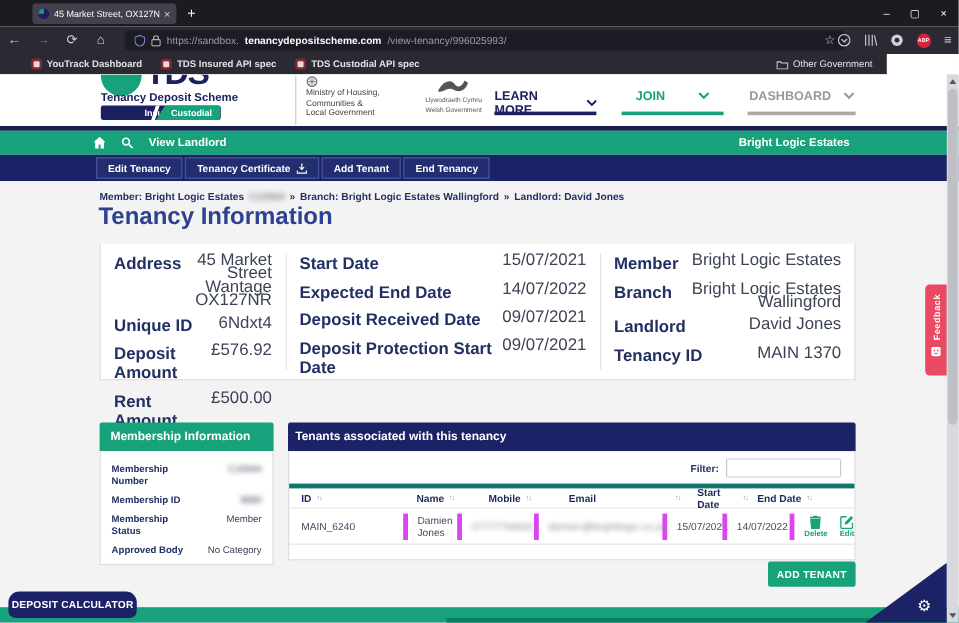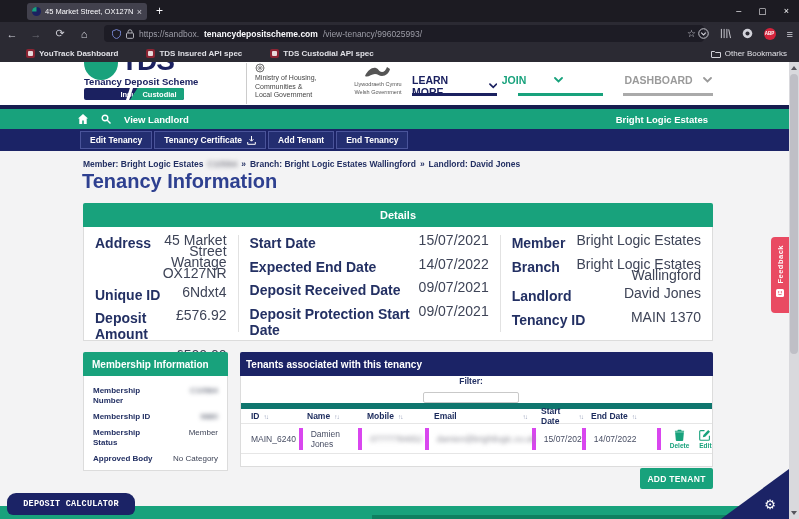--- a/index.html
+++ b/index.html
@@ -26,21 +26,21 @@
   .urlbar {
     position:absolute; left:104px; top:3px; width:600px; height:17px;
     background:#1d1c25; border-radius:4px; display:flex; align-items:center;
     padding:0 8px; gap:5px; font-size:8.5px; color:#9d9da7;
   }
   .url-domain { color:#fbfbfe; font-weight:bold; }
   .urlbar .star { margin-left:auto; color:#d2d2da; font-size:10px; }
   .tb-right { position:absolute; right:6px; top:22px; height:23px; display:flex; align-items:center; gap:11px; }
   .abp { width:12px; height:12px; border-radius:50%; background:#d4233b; color:#fff; font-size:4.5px; font-weight:bold; display:flex; align-items:center; justify-content:center; }
   .menu-ic { color:#d2d2da; font-size:11px; }
-  .bookmarksbar { position:absolute; top:45px; left:0; width:799px; height:17px; background:#2b2a33; display:flex; align-items:center; padding:0 12px 0 26px; gap:28px; }
+  .bookmarksbar { position:absolute; top:45px; left:0; width:739px; height:17px; background:#2b2a33; display:flex; align-items:center; padding:0 12px 0 26px; gap:16px; }
   .bm { display:flex; align-items:center; gap:4px; color:#e0e0e6; font-size:8px; font-weight:bold; }
   .bm-fav { width:9px; height:9px; border-radius:2px; background:#8b2433; position:relative; }
   .bm-fav::after { content:""; position:absolute; left:2px; top:2px; width:5px; height:5px; background:#e8d9da; border-radius:1px; }
   .other-bm { margin-left:auto; display:flex; align-items:center; gap:4px; color:#e0e0e6; font-size:8px; }
   
   .page { position:absolute; top:62px; left:0; width:799px; height:457px; background:#fff; overflow:hidden; }
   .site-header { position:relative; height:43px; background:#fff; overflow:hidden; }
   .logo-circle { position:absolute; left:84px; top:-16px; width:34px; height:34px; border-radius:50%; background:#18a27c; }
   .logo-tds { position:absolute; left:121px; top:-17px; font-size:28px; font-weight:bold; color:#1b2160; letter-spacing:-1px; }
   .logo-tagline { position:absolute; left:84px; top:14px; font-size:9.5px; font-weight:bold; color:#1b2160; }
@@ -49,21 +49,21 @@
   .badge-cus { position:absolute; right:0; top:0; bottom:0; width:54%; background:#18a27c; clip-path:polygon(14% 0,100% 0,100% 100%,0 100%); color:#fff; font-size:7.5px; font-weight:bold; display:flex; align-items:center; justify-content:center; padding-left:5px; }
   .badge-slash { position:absolute; left:44px; top:-2px; width:2.5px; height:16px; background:#fff; transform:rotate(18deg); z-index:2; }
   .mhclg { position:absolute; left:246px; top:1px; padding-left:8px; border-left:1px solid #ccc; height:41px; }
   .mhclg-text { font-size:7px; line-height:8.6px; color:#444; white-space:pre-line; margin-top:1px; }
   .welsh { position:absolute; left:346px; top:0; width:64px; text-align:center; }
   .welsh-text { font-size:5.5px; line-height:6.5px; color:#555; margin-top:1px; }
   .hdr-nav { position:absolute; top:12px; font-weight:bold; font-size:10.5px; display:flex; align-items:center; justify-content:center; gap:10px; }
   .hdr-underline { position:absolute; top:31px; height:3px; }
   .nav-learn { left:412px; width:85px; color:#1b2160; }
   .ul-learn { left:412px; width:85px; background:#1b2160; }
-  .nav-join { left:490px; width:85px; color:#18a27c;gap:28px; }
+  .nav-join { left:518px; width:85px; color:#18a27c;gap:28px; }
   .ul-join { left:518px; width:85px; background:#18a27c; }
   .nav-dash { left:623px; width:90px; color:#9a9a9a; }
   .ul-dash { left:623px; width:90px; background:#aaa; }
   .navy-strip { height:4px; background:#161d4f; }
   .green-nav { height:20px; background:#18a27c; display:flex; align-items:center; gap:13px; padding:0 91px 0 78px; color:#fff; }
   .green-nav .pg { font-size:9.5px; font-weight:bold; }
   .green-nav .acct { margin-left:auto; font-size:9.5px; font-weight:bold; }
   .action-bar { height:22px; background:#1b2366; display:flex; align-items:center; padding-left:80px; gap:2px; }
   .act-btn { height:18px; background:#232e71; border:1px solid #4a549a; color:#fff; font-size:8.5px; font-weight:bold; display:flex; align-items:center; gap:5px; padding:0 9px; }
   .content { position:absolute; top:89px; left:0; width:799px; height:368px; background:#f3f3f4; }
@@ -86,40 +86,40 @@
   .dval { font-size:14px; color:#3e4457; text-align:right; white-space:pre-line; line-height:11px; }
   .membership { position:absolute; left:83px; top:201px; width:145px; }
   .membership .panel-hdr { font-size:10px; padding-left:9px; }
   .membership-body { background:#fff; border:1px solid #dcdcdc; border-top:none; padding:4px 0 6px; }
   .mrow { display:flex; justify-content:space-between; align-items:flex-start; padding:6px 9px 0; }
   .mlab { font-size:8px; font-weight:bold; color:#233063; width:58%; line-height:10px; }
   .mval { font-size:8px; color:#3e4457; text-align:right; line-height:10px; }
   .tenants { position:absolute; left:240px; top:201px; width:473px; }
   .tenants .panel-hdr { font-size:10px; padding-left:6px; }
   .tenants-body { background:#fff; border:1px solid #dcdcdc; border-top:none; }
-  .filter-row { height:27px; display:flex; align-items:center; justify-content:flex-end; gap:6px; padding-right:11px;flex-direction:column; }
+  .filter-row { height:27px; display:flex; align-items:center; justify-content:flex-end; gap:6px; padding-right:11px; }
   .filter-label { font-size:8.5px; font-weight:bold; color:#233063; }
   .filter-input { width:96px; height:16px; border:1px solid #c9c9c9; border-radius:2px; background:#fff; font-size:8px; padding:0 4px; font-family:"Liberation Sans",sans-serif; }
-  .thead { display:flex; border-top:6px solid #0f766e; border-bottom:1px solid #e6e6e6; height:21px; align-items:center; }
+  .thead { display:flex; border-top:4px solid #0f766e; border-bottom:1px solid #e6e6e6; height:21px; align-items:center; }
   .th { display:flex; align-items:center; gap:4px; font-size:8.5px; font-weight:bold; color:#1b2a5c; padding-left:8px; }
   .sort { font-size:6.5px; color:#98a0ba; letter-spacing:-1px; }
   .trow { display:flex; height:30px; align-items:center; border-bottom:1px solid #e6e6e6; }
   .td { font-size:8.5px; color:#474d63; padding-left:8px; height:22px; display:flex; align-items:center; }
   .td + .td { border-left:4px solid #d946ef; }
-  .c-id{width:58px;padding-left:10px;} .c-name{width:60px;} .c-mob{width:67px;} .c-em{width:107px;} .c-sd{width:50px;} .c-ed{width:76px;} .c-act{width:55px; justify-content:center; gap:10px; border-left:1px solid #ececec;}
+  .c-id{width:58px;padding-left:10px;} .c-name{width:60px;margin-left:40px;} .c-mob{width:67px;} .c-em{width:107px;} .c-sd{width:50px;} .c-ed{width:76px;} .c-act{width:55px; justify-content:center; gap:10px; border-left:1px solid #ececec;}
   .tfoot { height:12px; }
   .action-stack { display:flex; flex-direction:column; align-items:center; gap:1px; }
   .action-stack .lbl { font-size:6.5px; color:#18a27c; font-weight:bold; }
   .add-tenant { position:absolute; left:640px; top:317px; width:73px; height:21px; background:#18a27c; border:none; border-radius:2px; color:#fff; font-size:8.5px; font-weight:bold; letter-spacing:.3px; font-family:"Liberation Sans",sans-serif; }
   
   .feedback { position:absolute; left:771px; top:237px; width:18px; height:76px; background:#e94a62; border-radius:4px 0 0 4px; z-index:5; display:flex; flex-direction:column; align-items:center; padding:8px 0 5px; gap:5px; }
   .feedback-label { writing-mode:vertical-rl; transform:rotate(180deg); color:#fff; font-size:7.5px; font-weight:bold; letter-spacing:.5px; }
   .bottom-bar { position:absolute; left:0; top:506px; width:799px; height:13px; background:#18a27c; z-index:3; }
   .bottom-dark { position:absolute; left:372px; bottom:0; right:0; height:4px; background:#0e8060; }
-  .deposit-calc { position:absolute; left:7px; top:493px; width:128px; height:22px; background:#1b2366; border-radius:9px 9px 6px 6px; z-index:6; color:#fff; font-size:8.5px; font-weight:bold; display:flex; align-items:center; justify-content:center; letter-spacing:.2px;font-family:Liberation Mono, monospace; }
+  .deposit-calc { position:absolute; left:7px; top:493px; width:107px; height:22px; background:#1b2366; border-radius:9px 9px 6px 6px; z-index:6; color:#fff; font-size:8.5px; font-weight:bold; display:flex; align-items:center; justify-content:center; letter-spacing:.2px; }
   .wedge { position:absolute; right:10px; bottom:0; width:0; height:0; border-bottom:50px solid #1b2366; border-left:68px solid transparent; z-index:4; }
   .gear { position:absolute; right:23px; bottom:7px; color:#fff; font-size:13px; z-index:7; }
   .scrollbar { position:absolute; right:0; top:62px; width:10px; height:457px; background:#d9d9dd; z-index:8; }
   .sb-up { position:absolute; top:4px; left:2px; width:0; height:0; border-left:3px solid transparent; border-right:3px solid transparent; border-bottom:4px solid #55555c; }
   .sb-down { position:absolute; bottom:4px; left:2px; width:0; height:0; border-left:3px solid transparent; border-right:3px solid transparent; border-top:4px solid #55555c; }
   .sb-thumb { position:absolute; top:12px; left:1px; width:8px; height:280px; background:#bfbfc6; border-radius:4px; }
   svg { display:block; }
 </style>
 </head>
 <body>
@@ -200,21 +200,21 @@
   <div class="bm">
     <span class="bm-fav"></span>
     <span>TDS Custodial API spec</span>
   </div>
   <div class="other-bm">
     <span>
       <svg width="10" height="8" viewBox="0 0 10 8">
           <path d="M.5 1.5h3l1 1h5v4.5a.5.5 0 0 1-.5.5h-8a.5.5 0 0 1-.5-.5z" fill="none" stroke="#d2d2da"></path>
         </svg>
     </span>
-    <span>Other Bookmarks</span>
+    <span>Other Government</span>
   </div>
 </div>
 
 <div class="page">
 
   <div class="site-header">
     <div class="logo-circle"></div>
     <div class="logo-tds">TDS</div>
     <div class="logo-tagline">Tenancy Deposit Scheme</div>
     <div class="logo-badge">
@@ -303,21 +303,20 @@
       <span>Member: Bright Logic Estates</span>
       <span class="blur">C10564</span>
       <span class="crumb-sep">»</span>
       <span>Branch: Bright Logic Estates Wallingford</span>
       <span class="crumb-sep">»</span>
       <span>Landlord: David Jones</span>
     </div>
     <h1 class="page-title">Tenancy Information</h1>
 
     <div class="details">
-      <div class="panel-hdr green-hdr">Details</div>
       <div class="details-body">
         <div class="dcol dcol1">
           <div class="drow">
               <span class="dlab">Address</span>
               <span class="dval">45 Market Street
 Wantage
 OX127NR</span>
             </div>
           <div class="drow">
               <span class="dlab">Unique ID</span>

